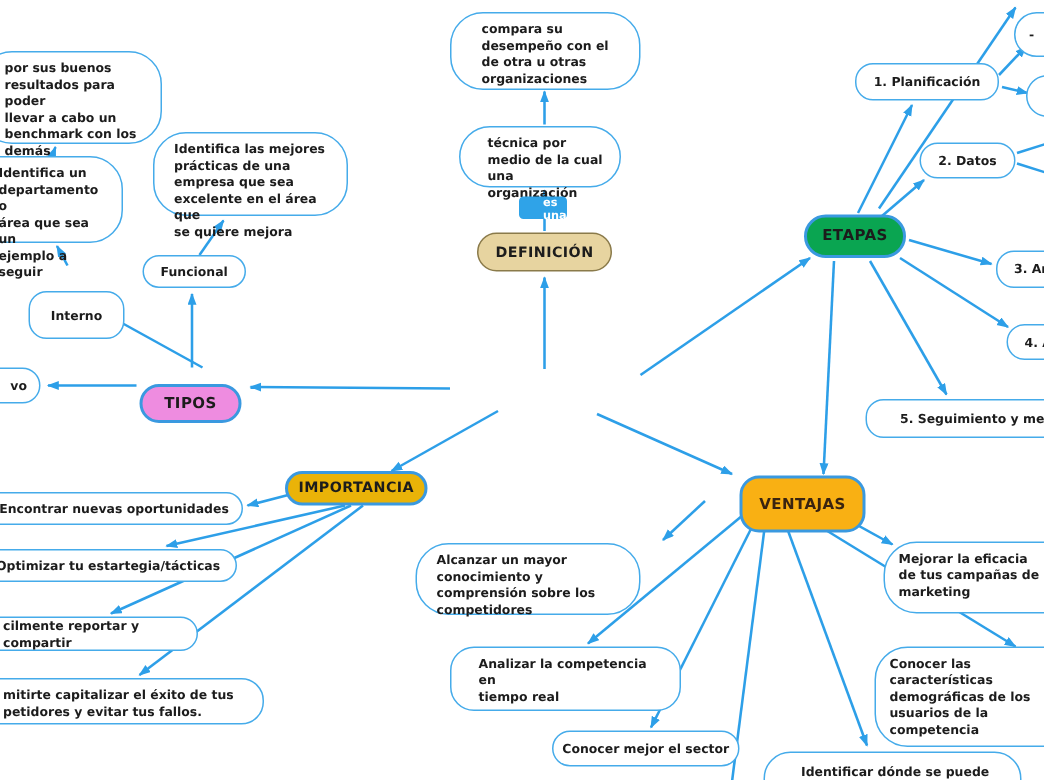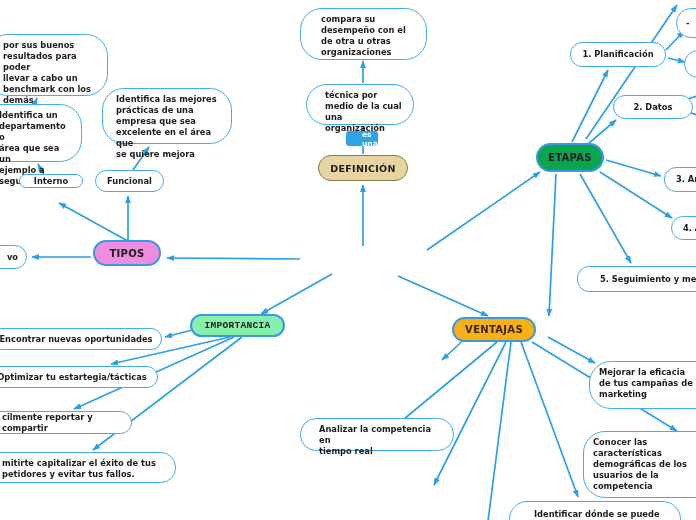--- a/index.html
+++ b/index.html
@@ -24,21 +24,21 @@
     display:flex;align-items:center;justify-content:center;text-align:center;
   }
   .node{
     border:2px solid #3A99E0;border-radius:13px;
     display:flex;align-items:center;justify-content:center;
     font-size:10px;letter-spacing:.3px;
   }
   #n-benchmarking{background:#A9D7F5;border-radius:7px;color:#6B4423;font-size:11px;letter-spacing:.6px;}
   #n-definicion{background:#E7D4A0;border-color:#8a7a4a;border-width:1.5px;font-size:9.5px;text-align:right;}
   #n-tipos{background:#EE8CE0;}
-  #n-importancia{background:#86efac;font-size:9.5px;font-family:Liberation Mono, monospace;}
+  #n-importancia{background:#eab308;font-size:9.5px;}
   #n-ventajas{background:#F9B013;color:#3a2410;}
   #n-etapas{background:#0AA551;border-radius:15px;text-align:center;}
   #es-una{
     background:#2FA3E8;color:#ffffff;border:none;border-radius:3px;
     font-size:7.5px;letter-spacing:0;font-weight:bold;
     display:flex;align-items:center;justify-content:center;padding-left:16px;
   }
   .left{justify-content:flex-start;text-align:left;}
   .right{justify-content:flex-end;text-align:right;}
 </style>
@@ -108,47 +108,52 @@
 demás departamentos</div>
   <div class="bubble left" style="left:-24px;top:104px;width:106px;height:58px;padding-left:22px;">Identifica un
 departamento o
 área que sea un
 ejemplo a seguir</div>
   <div class="bubble left" style="left:102px;top:88px;width:130px;height:56px;">Identifica las mejores
 prácticas de una
 empresa que sea
 excelente en el área que
 se quiere mejora</div>
-  <div class="pill" style="left:19px;top:174px;width:64px;height:14px;">Interno</div>
+  <div class="pill" style="left:19px;top:194px;width:64px;height:32px;">Interno</div>
   <div class="pill" style="left:95px;top:170px;width:69px;height:22px;">Funcional</div>
   <div class="pill right" style="left:-45px;top:245px;width:72px;height:24px;padding-right:8px;">vo</div>
-  <div class="node" id="n-tipos" style="left:93px;top:240px;width:68px;height:26px;">TIPOS</div>
+  <div class="node" id="n-tipos" style="left:93px;top:256px;width:68px;height:26px;">TIPOS</div>
 
   <div class="node" id="n-importancia" style="left:190px;top:314px;width:95px;height:23px;">IMPORTANCIA</div>
   <div class="pill" style="left:-10px;top:328px;width:172px;height:22px;">Encontrar nuevas oportunidades</div>
   <div class="pill" style="left:-14px;top:366px;width:172px;height:22px;">Optimizar tu estartegia/tácticas</div>
   <div class="pill left" style="left:-62px;top:411px;width:194px;height:23px;padding-left:63px;">cilmente reportar y compartir</div>
   <div class="bubble left" style="left:-80px;top:452px;width:256px;height:31px;padding-left:81px;border-radius:15px;">mitirte capitalizar el éxito de tus
 petidores y evitar tus fallos.</div>
 
-  <div class="node" id="n-ventajas" style="left:452px;top:317px;width:84px;height:25px;">VENTAJAS</div>
-  <div class="bubble left" style="left:300px;top:418px;width:154px;height:33px;padding-left:18px;border-radius:16px;">Analizar la competencia en
+  <div class="node" id="n-ventajas" style="left:493px;top:317px;width:84px;height:38px;">VENTAJAS</div>
+  <div class="bubble left" style="left:277px;top:362px;width:150px;height:48px;">Alcanzar un mayor
+conocimiento y
+comprensión sobre los
+competidores</div>
+  <div class="bubble left" style="left:300px;top:431px;width:154px;height:43px;padding-left:18px;border-radius:16px;">Analizar la competencia en
 tiempo real</div>
+  <div class="pill" style="left:368px;top:487px;width:125px;height:24px;">Conocer mejor el sector</div>
   <div class="bubble left" style="left:589px;top:361px;width:138px;height:48px;padding-left:9px;">Mejorar la eficacia
 de tus campañas de
 marketing</div>
   <div class="bubble left" style="left:583px;top:431px;width:145px;height:67px;padding-left:9px;">Conocer las
 características
 demográficas de los
 usuarios de la
 competencia</div>
   <div class="bubble" style="left:509px;top:501px;width:172px;height:42px;padding-left:24px;padding-top:7px;border-radius:18px;">Identificar dónde se puede</div>
 
   <div class="node" id="n-etapas" style="left:536px;top:143px;width:68px;height:29px;">ETAPAS</div>
   <div class="pill" style="left:570px;top:42px;width:96px;height:25px;text-align:center;">1. Planificación</div>
-  <div class="pill" style="left:613px;top:95px;width:80px;height:24px;">2. Datos</div>
+  <div class="pill" style="left:613px;top:95px;width:64px;height:24px;">2. Datos</div>
   <div class="pill left" style="left:664px;top:167px;width:80px;height:25px;padding-left:11px;">3. An</div>
   <div class="pill left" style="left:671px;top:216px;width:80px;height:24px;padding-left:11px;">4. A</div>
   <div class="pill left" style="left:577px;top:266px;width:160px;height:26px;padding-left:22px;">5. Seguimiento y mejora</div>
   <div class="pill left" style="left:676px;top:8px;width:46px;height:30px;padding-left:9px;border-radius:15px;">-</div>
   <div class="pill" style="left:684px;top:50px;width:40px;height:28px;border-radius:14px;"></div>
 
 </div>
 
 </body></html>

